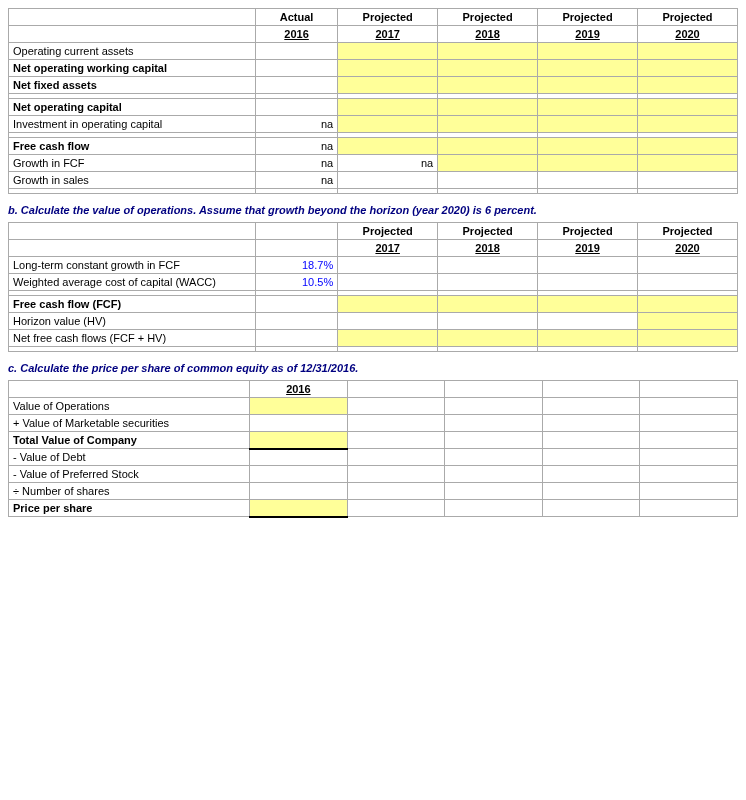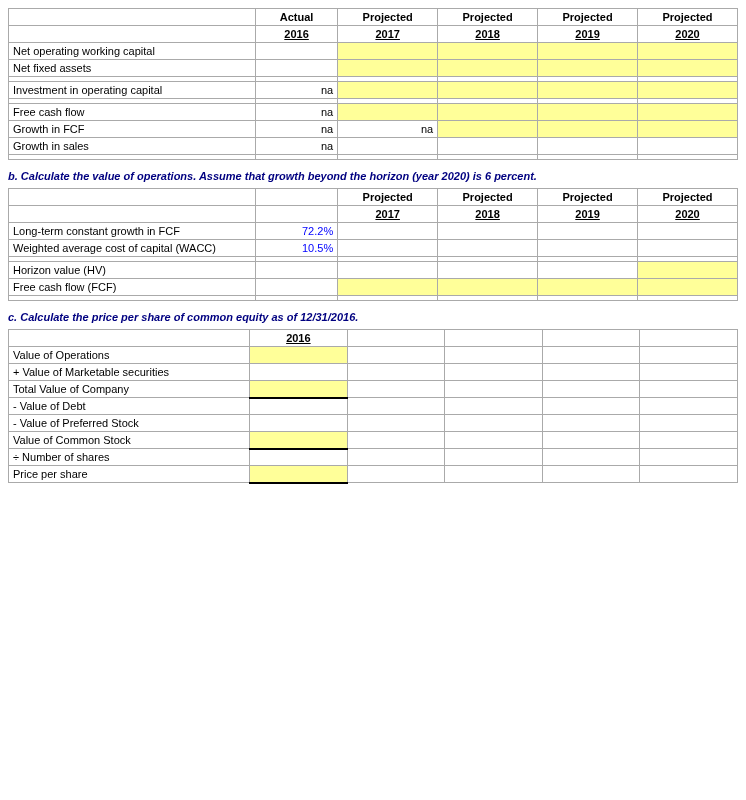--- a/index.html
+++ b/index.html
@@ -40,21 +40,21 @@
       font-weight: bold;
       border: 1px solid #aaa;
       background: #fff;
     }
     .yellow-bg {
       background-color: #ffff99;
     }
     .white-bg {
       background: #fff;
     }
-    .bold { font-weight: normal; }
+    .bold { font-weight: bold; }
     .blue { color: #0000ff; }
     .section-header {
       font-weight: bold;
       font-style: italic;
       color: #000080;
       font-size: 11px;
       margin: 10px 0 6px 0;
     }
     .right { text-align: right; }
   </style>
@@ -96,20 +96,28 @@
           <span style="text-decoration:underline;">2018</span>
         </td>
         <td class="right" style="border:1px solid #aaa; font-weight:bold;">
           <span style="text-decoration:underline;">2019</span>
         </td>
         <td class="right" style="border:1px solid #aaa; font-weight:bold;">
           <span style="text-decoration:underline;">2020</span>
         </td>
       </tr>
 
+      <tr>
+        <td class="col-label">Operating current assets</td>
+        <td class="white-bg" style="border:1px solid #aaa;"></td>
+        <td class="yellow-bg" style="border:1px solid #aaa;"></td>
+        <td class="yellow-bg" style="border:1px solid #aaa;"></td>
+        <td class="yellow-bg" style="border:1px solid #aaa;"></td>
+        <td class="yellow-bg" style="border:1px solid #aaa;"></td>
+      </tr>
 
 
       <tr>
         <td class="col-label bold">Net operating working capital</td>
         <td class="white-bg" style="border:1px solid #aaa;"></td>
         <td class="yellow-bg" style="border:1px solid #aaa;"></td>
         <td class="yellow-bg" style="border:1px solid #aaa;"></td>
         <td class="yellow-bg" style="border:1px solid #aaa;"></td>
         <td class="yellow-bg" style="border:1px solid #aaa;"></td>
       </tr>
@@ -125,20 +133,28 @@
 
       <tr>
         <td class="col-label"></td>
         <td style="border:1px solid #aaa;"></td>
         <td style="border:1px solid #aaa;"></td>
         <td style="border:1px solid #aaa;"></td>
         <td style="border:1px solid #aaa;"></td>
         <td style="border:1px solid #aaa;"></td>
       </tr>
 
+      <tr>
+        <td class="col-label bold">Net operating capital</td>
+        <td class="white-bg" style="border:1px solid #aaa;"></td>
+        <td class="yellow-bg" style="border:1px solid #aaa;"></td>
+        <td class="yellow-bg" style="border:1px solid #aaa;"></td>
+        <td class="yellow-bg" style="border:1px solid #aaa;"></td>
+        <td class="yellow-bg" style="border:1px solid #aaa;"></td>
+      </tr>
 
 
       <tr>
         <td class="col-label">Investment in operating capital</td>
         <td class="white-bg right" style="border:1px solid #aaa;">na</td>
         <td class="yellow-bg" style="border:1px solid #aaa;"></td>
         <td class="yellow-bg" style="border:1px solid #aaa;"></td>
         <td class="yellow-bg" style="border:1px solid #aaa;"></td>
         <td class="yellow-bg" style="border:1px solid #aaa;"></td>
       </tr>
@@ -224,21 +240,21 @@
         <td class="right" style="border:1px solid #aaa; font-weight:bold;">
           <span style="text-decoration:underline;">2019</span>
         </td>
         <td class="right" style="border:1px solid #aaa; font-weight:bold;">
           <span style="text-decoration:underline;">2020</span>
         </td>
       </tr>
 
       <tr>
         <td class="col-label">Long-term constant growth in FCF</td>
-        <td class="right blue" style="border:1px solid #aaa;">72.2%</td>
+        <td class="right blue" style="border:1px solid #aaa;">18.7%</td>
         <td style="border:1px solid #aaa;"></td>
         <td style="border:1px solid #aaa;"></td>
         <td style="border:1px solid #aaa;"></td>
         <td style="border:1px solid #aaa;"></td>
       </tr>
 
       <tr>
         <td class="col-label">Weighted average cost of capital (WACC)</td>
         <td class="right blue" style="border:1px solid #aaa;">10.5%</td>
         <td style="border:1px solid #aaa;"></td>
@@ -250,37 +266,45 @@
       <tr>
         <td class="col-label" style="border:1px solid #aaa;"></td>
         <td style="border:1px solid #aaa;"></td>
         <td style="border:1px solid #aaa;"></td>
         <td style="border:1px solid #aaa;"></td>
         <td style="border:1px solid #aaa;"></td>
         <td style="border:1px solid #aaa;"></td>
       </tr>
 
       <tr>
+        <td class="col-label bold">Free cash flow (FCF)</td>
+        <td style="border:1px solid #aaa;"></td>
+        <td class="yellow-bg" style="border:1px solid #aaa;"></td>
+        <td class="yellow-bg" style="border:1px solid #aaa;"></td>
+        <td class="yellow-bg" style="border:1px solid #aaa;"></td>
+        <td class="yellow-bg" style="border:1px solid #aaa;"></td>
+      </tr>
+
+      <tr>
         <td class="col-label">Horizon value (HV)</td>
         <td style="border:1px solid #aaa;"></td>
         <td style="border:1px solid #aaa;"></td>
         <td style="border:1px solid #aaa;"></td>
         <td style="border:1px solid #aaa;"></td>
         <td class="yellow-bg" style="border:1px solid #aaa;"></td>
       </tr>
 
       <tr>
-        <td class="col-label bold">Free cash flow (FCF)</td>
-        <td style="border:1px solid #aaa;"></td>
-        <td class="yellow-bg" style="border:1px solid #aaa;"></td>
-        <td class="yellow-bg" style="border:1px solid #aaa;"></td>
-        <td class="yellow-bg" style="border:1px solid #aaa;"></td>
-        <td class="yellow-bg" style="border:1px solid #aaa;"></td>
-      </tr>
-
+        <td class="col-label">Net free cash flows (FCF + HV)</td>
+        <td style="border:1px solid #aaa;"></td>
+        <td class="yellow-bg" style="border:1px solid #aaa;"></td>
+        <td class="yellow-bg" style="border:1px solid #aaa;"></td>
+        <td class="yellow-bg" style="border:1px solid #aaa;"></td>
+        <td class="yellow-bg" style="border:1px solid #aaa;"></td>
+      </tr>
 
 
       <tr>
         <td class="col-label" style="border:1px solid #aaa;"></td>
         <td style="border:1px solid #aaa;"></td>
         <td style="border:1px solid #aaa;"></td>
         <td style="border:1px solid #aaa;"></td>
         <td style="border:1px solid #aaa;"></td>
         <td style="border:1px solid #aaa;"></td>
       </tr>
@@ -349,28 +373,20 @@
 
       <tr>
         <td class="col-label">- Value of Preferred Stock</td>
         <td style="border:1px solid #aaa;"></td>
         <td style="border:1px solid #aaa;"></td>
         <td style="border:1px solid #aaa;"></td>
         <td style="border:1px solid #aaa;"></td>
         <td style="border:1px solid #aaa;"></td>
       </tr>
 
-      <tr>
-        <td class="col-label bold">Value of Common Stock</td>
-        <td class="yellow-bg" style="border:1px solid #aaa; border-bottom:2px solid #000;"></td>
-        <td style="border:1px solid #aaa;"></td>
-        <td style="border:1px solid #aaa;"></td>
-        <td style="border:1px solid #aaa;"></td>
-        <td style="border:1px solid #aaa;"></td>
-      </tr>
 
       <tr>
         <td class="col-label">÷ Number of shares</td>
         <td style="border:1px solid #aaa;"></td>
         <td style="border:1px solid #aaa;"></td>
         <td style="border:1px solid #aaa;"></td>
         <td style="border:1px solid #aaa;"></td>
         <td style="border:1px solid #aaa;"></td>
       </tr>
 

